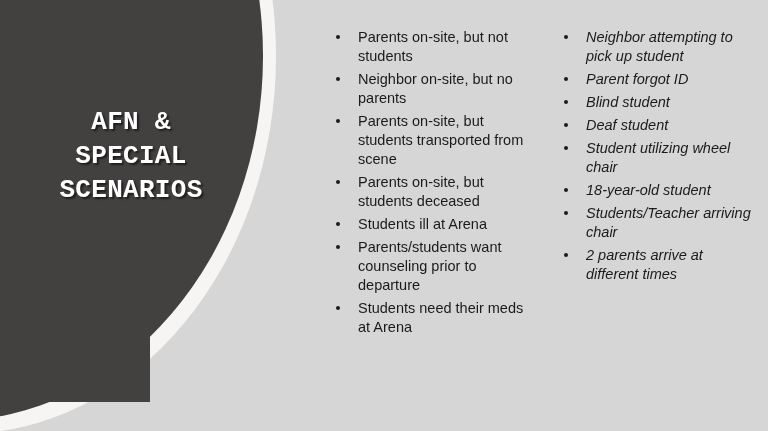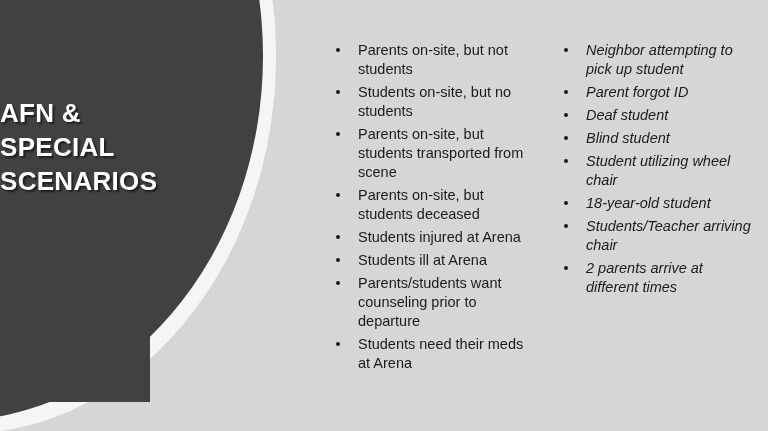--- a/index.html
+++ b/index.html
@@ -27,40 +27,42 @@
   .shape-layer svg {
     display: block;
     width: 768px;
     height: 431px;
   }
 
   
   .title-block {
     position: absolute;
     left: 0px;
-    top: 96px;
+    top: 105px;
     width: 262px;
+    text-align: center;
     z-index: 3;
+    font-family: Liberation Mono, monospace;
   }
   .title-block .title-text {
     display: block;
     color: #ffffff;
     font-size: 26px;
     font-weight: bold;
     line-height: 34px;
     letter-spacing: 0.3px;
     text-shadow: 2px 2px 2px rgba(0,0,0,0.55);
     white-space: pre-line;
   }
 
   
   .columns {
     position: absolute;
     left: 310px;
-    top: 41px;
+    top: 28px;
     width: 448px;
     height: 380px;
     z-index: 2;
     display: flex;
     flex-direction: row;
     align-items: flex-start;
     gap: 0px;
   }
   .col {
     box-sizing: border-box;
@@ -126,33 +128,29 @@
   <div class="columns">
 
     <div class="col col-left">
       <ul class="bullets">
         <li>
             <span class="dot"></span>
             <span class="txt">Parents on-site, but not students</span>
           </li>
         <li>
             <span class="dot"></span>
-            <span class="txt">Students on-site, but no students</span>
+            <span class="txt">Neighbor on-site, but no parents</span>
           </li>
         <li>
             <span class="dot"></span>
             <span class="txt">Parents on-site, but students transported from scene</span>
           </li>
         <li>
             <span class="dot"></span>
             <span class="txt">Parents on-site, but students deceased</span>
-          </li>
-        <li>
-            <span class="dot"></span>
-            <span class="txt">Students injured at Arena</span>
           </li>
         <li>
             <span class="dot"></span>
             <span class="txt">Students ill at Arena</span>
           </li>
         <li>
             <span class="dot"></span>
             <span class="txt">Parents/students want counseling prior to departure</span>
           </li>
         <li>
@@ -167,25 +165,25 @@
         <li>
             <span class="dot"></span>
             <span class="txt">Neighbor attempting to pick up student</span>
           </li>
         <li>
             <span class="dot"></span>
             <span class="txt">Parent forgot ID</span>
           </li>
         <li>
             <span class="dot"></span>
+            <span class="txt">Blind student</span>
+          </li>
+        <li>
+            <span class="dot"></span>
             <span class="txt">Deaf student</span>
-          </li>
-        <li>
-            <span class="dot"></span>
-            <span class="txt">Blind student</span>
           </li>
         <li>
             <span class="dot"></span>
             <span class="txt">Student utilizing wheel chair</span>
           </li>
         <li>
             <span class="dot"></span>
             <span class="txt">18-year-old student</span>
           </li>
         <li>

